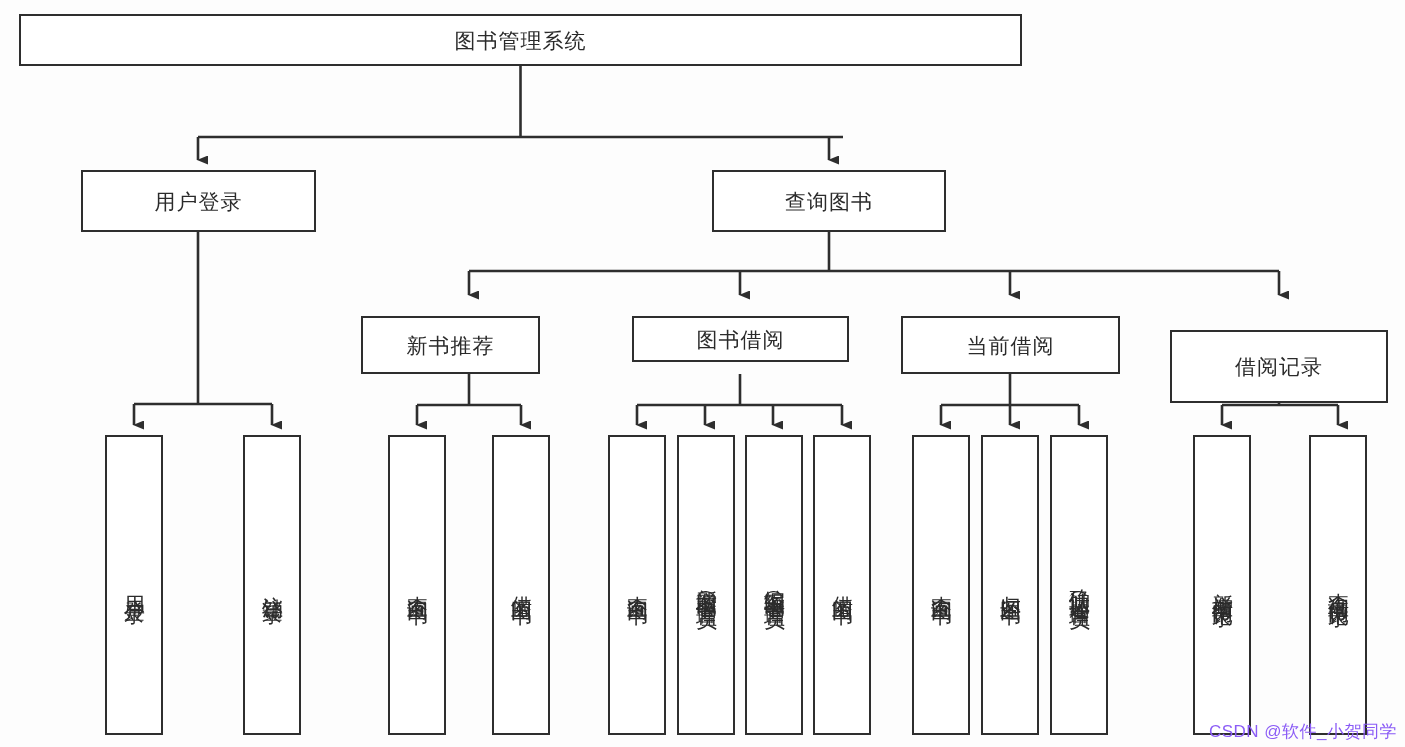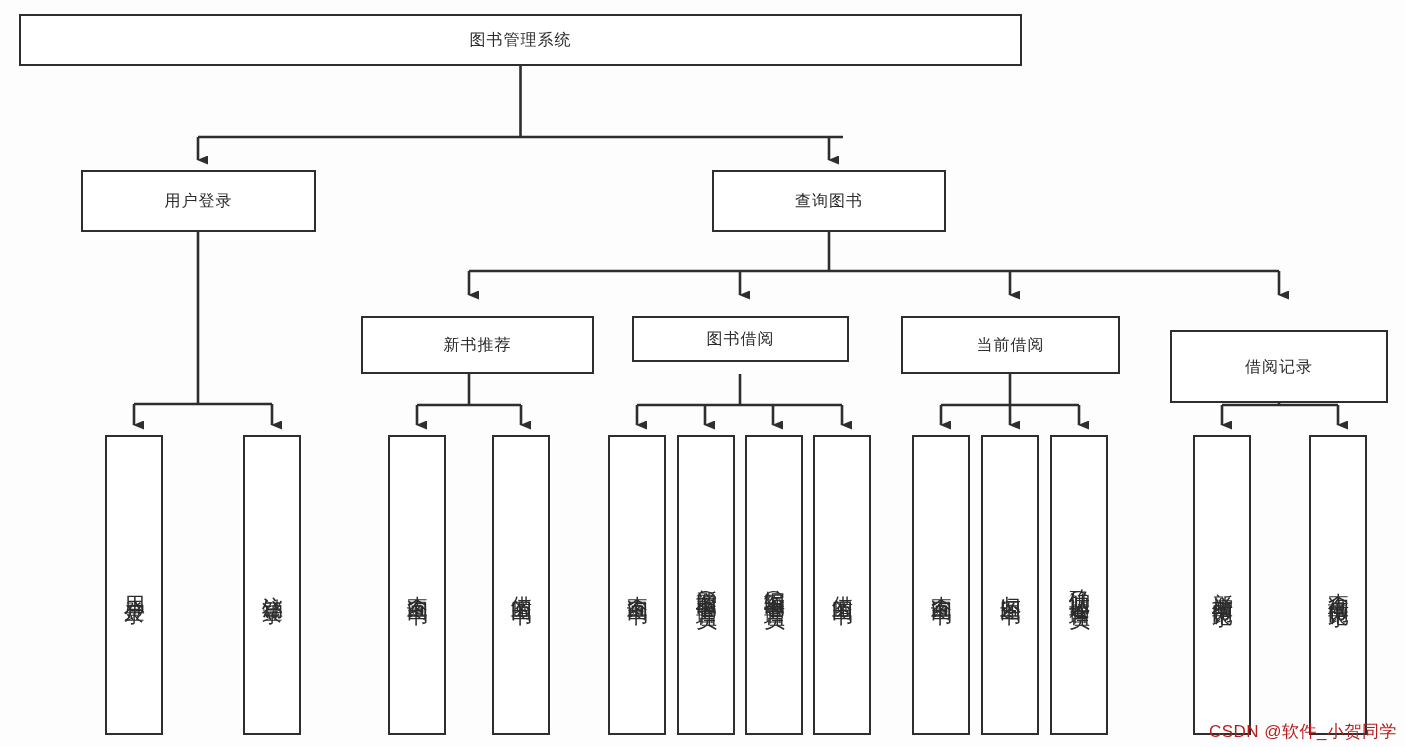--- a/index.html
+++ b/index.html
@@ -20,41 +20,41 @@
     justify-content:center;
     color:#2b2b2b;
   }
   .node .label{
     display:block;
     text-align:center;
     line-height:1.0;
     white-space:pre;
   }
   .node.horiz .label{
-    font-size:16px;
+    font-size:21px;
     letter-spacing:1px;
   }
   .node.vert{
     align-items:center;
     justify-content:center;
   }
   .node.vert .label{
     writing-mode:vertical-rl;
     text-orientation:upright;
     font-size:21px;
     line-height:1.18;
     letter-spacing:3px;
     white-space:nowrap;
   }
   #watermark{
     position:absolute;
     right:8px;
     bottom:4px;
     font-size:17px;
-    color:#b91c1c;
+    color:#8b5cf6;
     letter-spacing:0.5px;
     white-space:nowrap;
     pointer-events:none;
   }
 </style>
 </head>
 <body>
 
 <div id="diagram-root">
 
@@ -112,21 +112,21 @@
     <span class="label">图书管理系统</span>
   </div>
 
   <div class="node horiz" style="left:81px;top:170px;width:235px;height:62px;">
     <span class="label">用户登录</span>
   </div>
   <div class="node horiz" style="left:712px;top:170px;width:234px;height:62px;">
     <span class="label">查询图书</span>
   </div>
 
-  <div class="node horiz" style="left:361px;top:316px;width:233px;height:58px;align-items:center;">
+  <div class="node horiz" style="left:361px;top:316px;width:179px;height:58px;align-items:center;">
     <span class="label">新书推荐</span>
   </div>
   <div class="node horiz" style="left:632px;top:316px;width:217px;height:46px;">
     <span class="label">图书借阅</span>
   </div>
   <div class="node horiz" style="left:901px;top:316px;width:219px;height:58px;">
     <span class="label">当前借阅</span>
   </div>
   <div class="node horiz" style="left:1170px;top:330px;width:218px;height:73px;">
     <span class="label">借阅记录</span>

